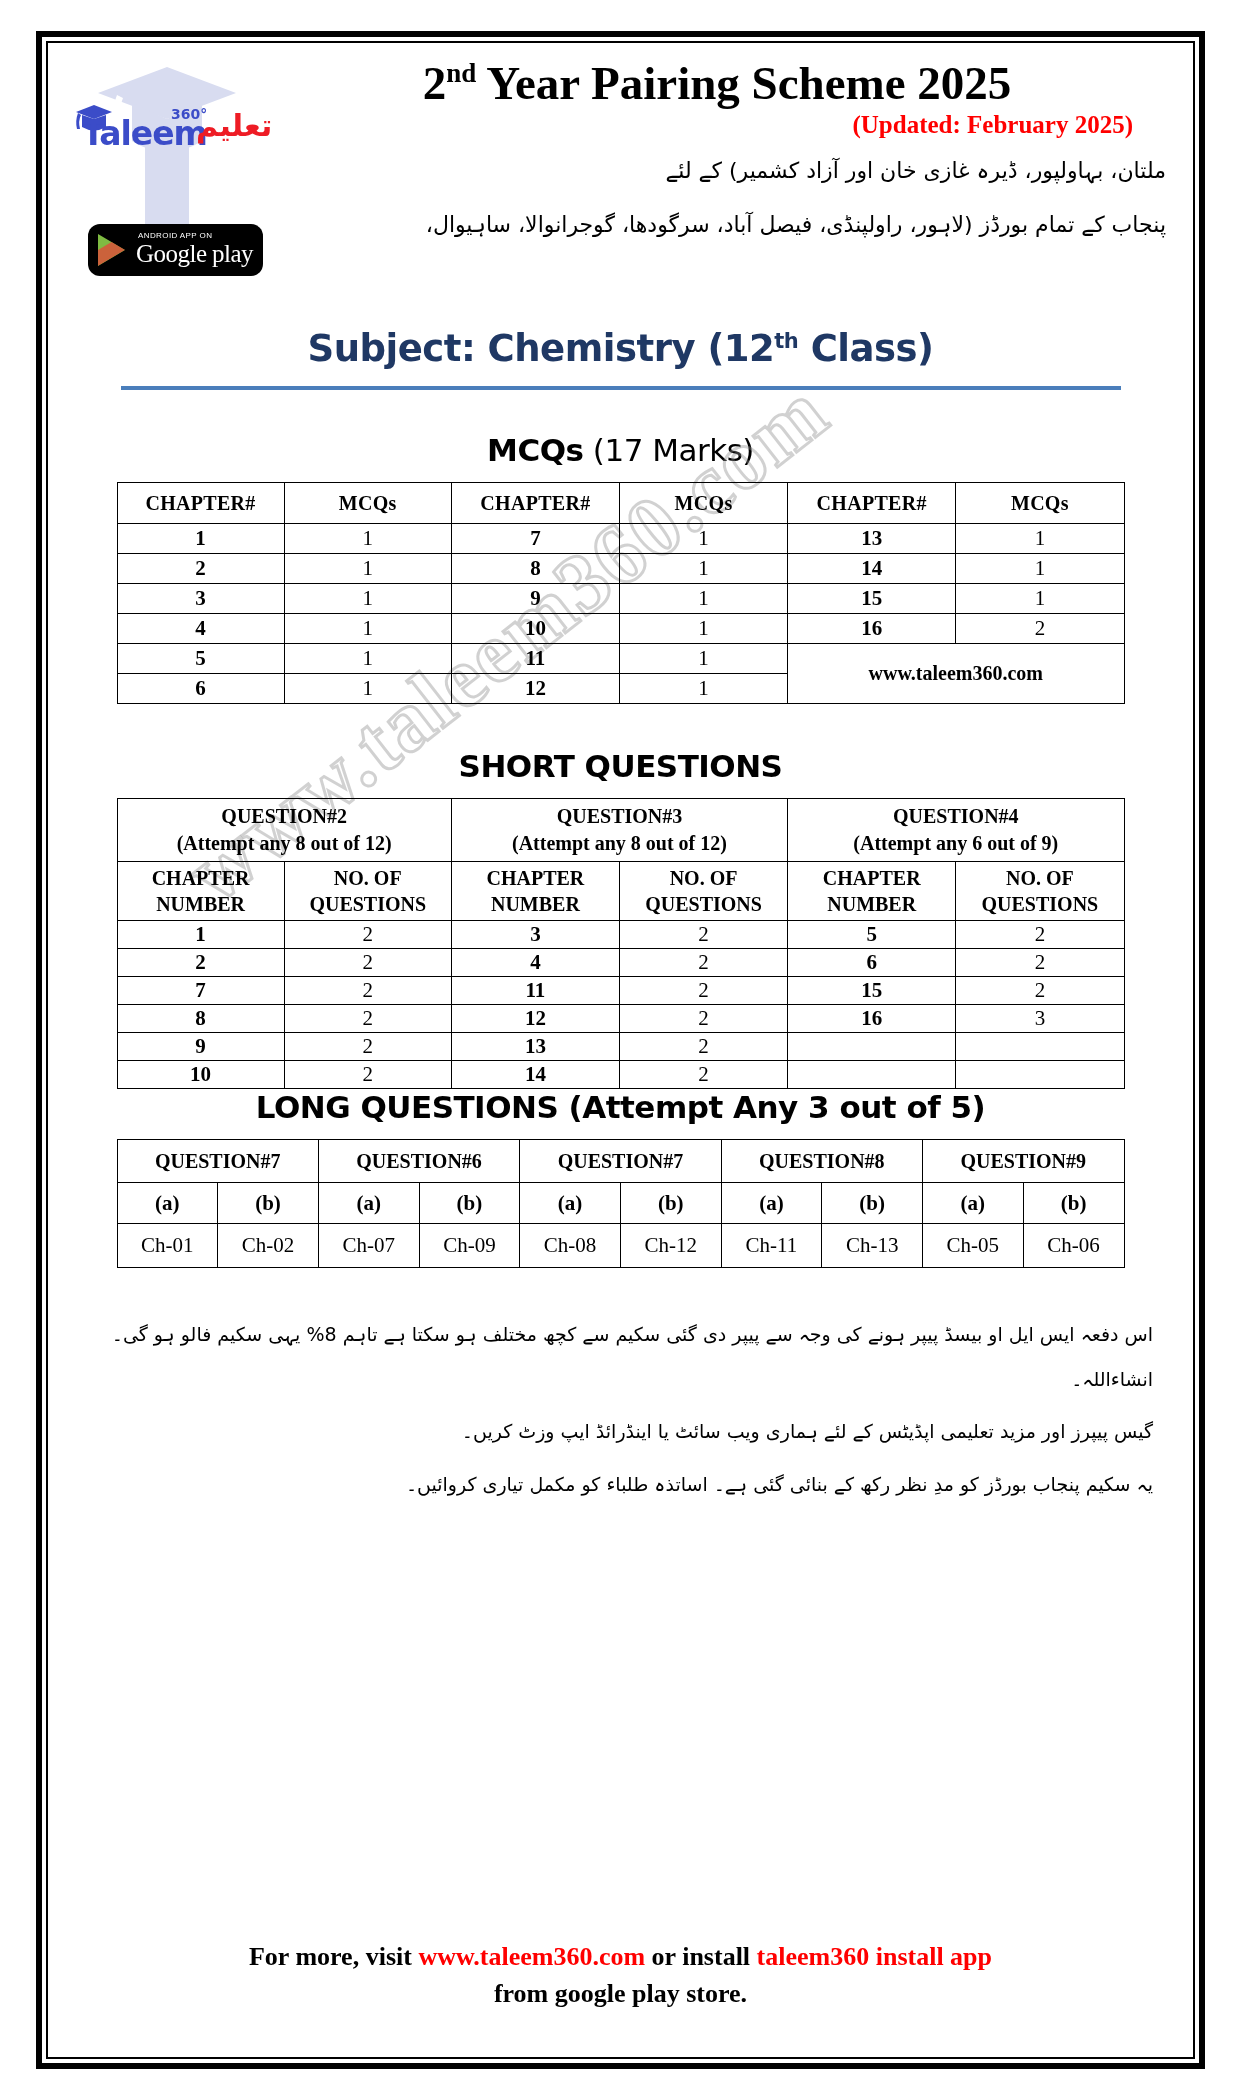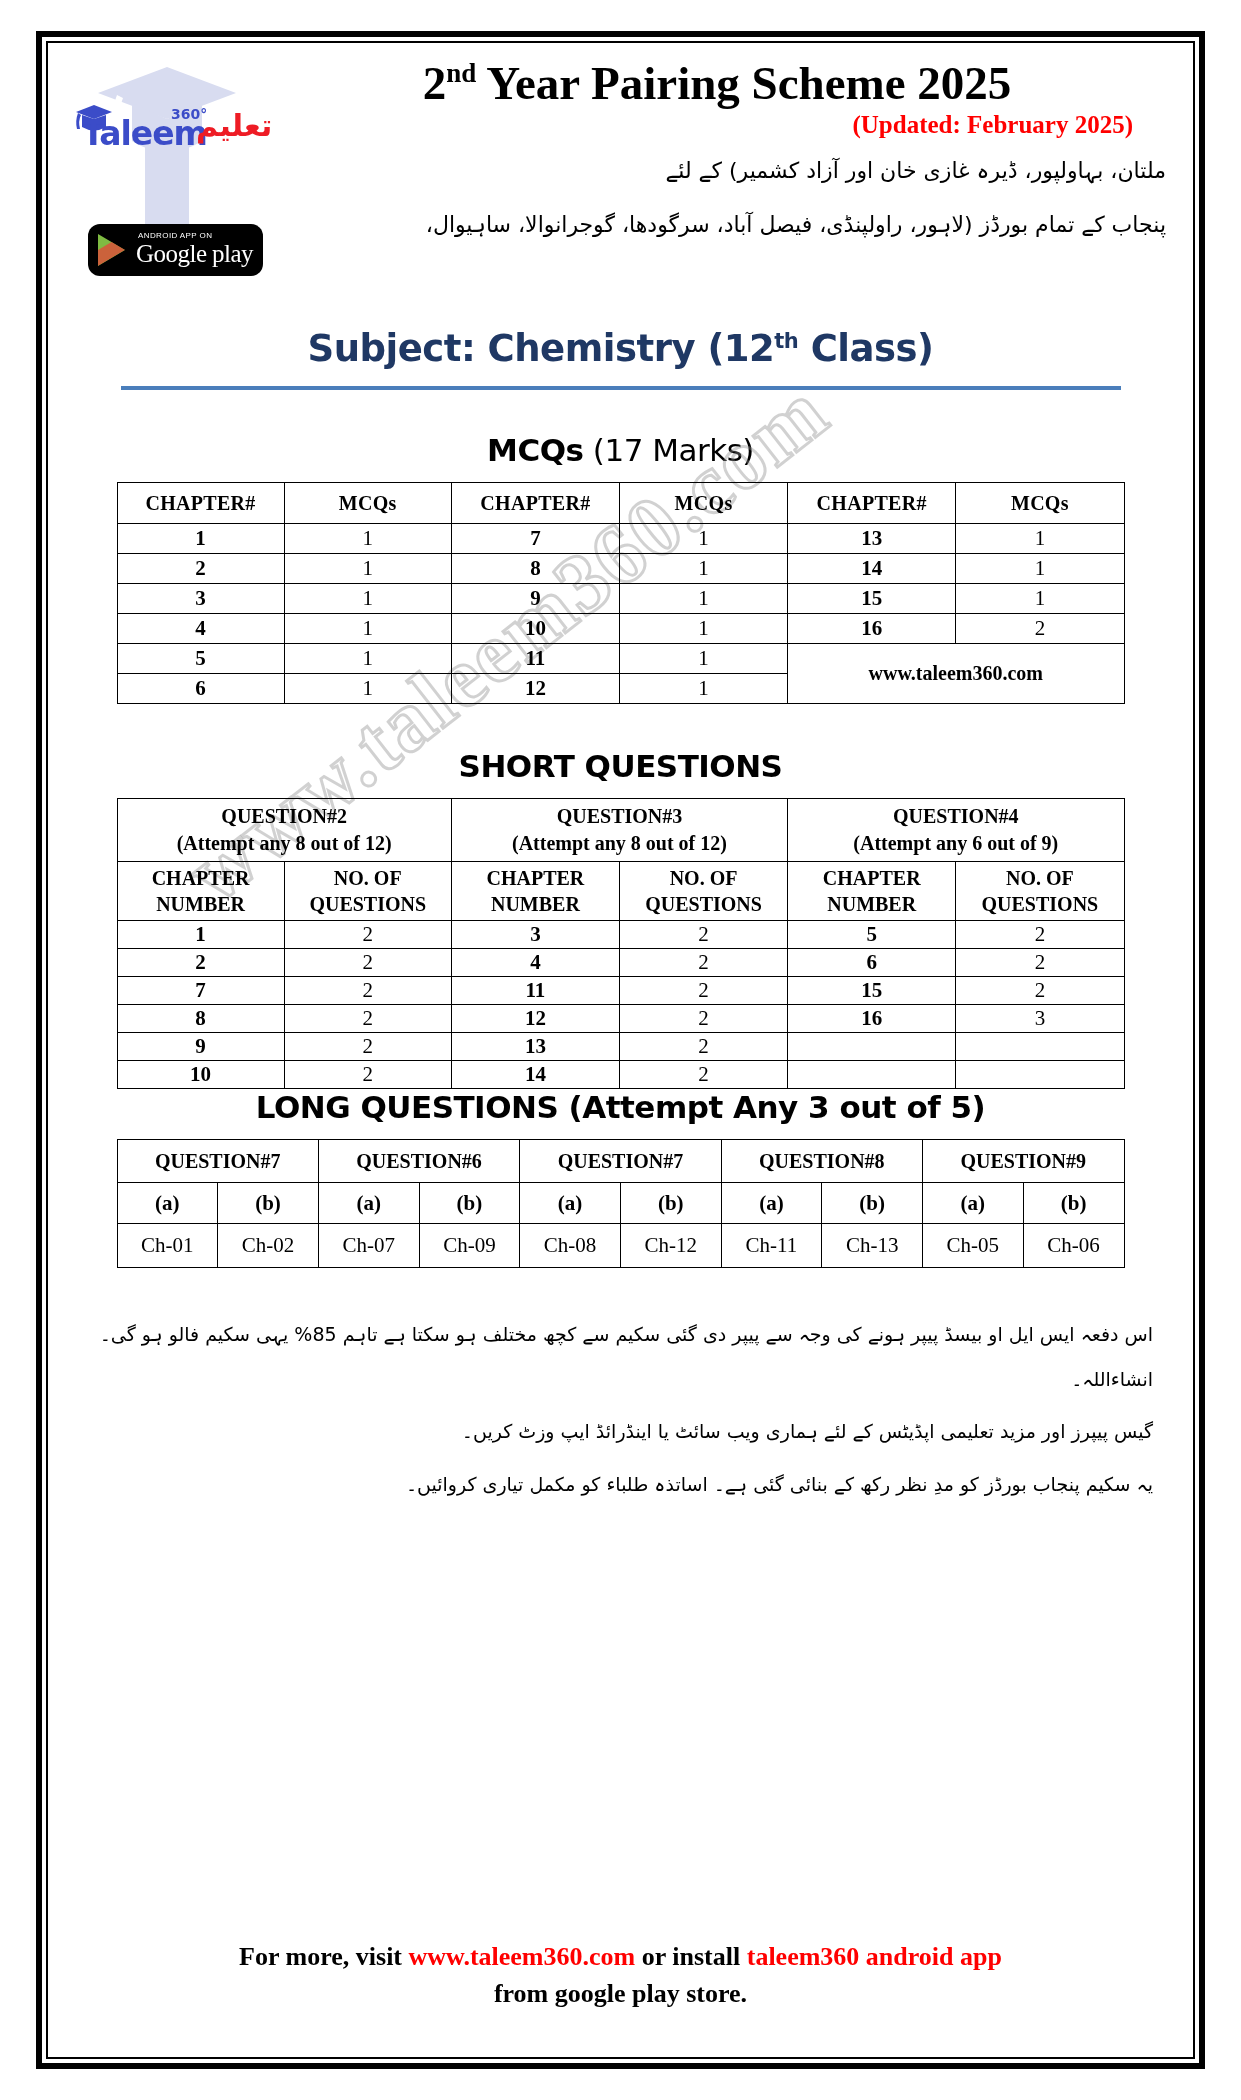--- a/index.html
+++ b/index.html
@@ -598,25 +598,25 @@
         <td class="ch">Ch-12</td>
         <td class="ch">Ch-11</td>
         <td class="ch">Ch-13</td>
         <td class="ch">Ch-05</td>
         <td class="ch">Ch-06</td>
       </tr>
     </tbody>
   </table>
 
   <div class="notes">
-    <p>اس دفعہ ایس ایل او بیسڈ پیپر ہونے کی وجہ سے پیپر دی گئی سکیم سے کچھ مختلف ہو سکتا ہے تاہم 85% یہی سکیم فالو ہو گی۔ انشاءاللہ۔</p>
+    <p>اس دفعہ ایس ایل او بیسڈ پیپر ہونے کی وجہ سے پیپر دی گئی سکیم سے کچھ مختلف ہو سکتا ہے تاہم 8% یہی سکیم فالو ہو گی۔ انشاءاللہ۔</p>
     <p>گیس پیپرز اور مزید تعلیمی اپڈیٹس کے لئے ہماری ویب سائٹ یا اینڈرائڈ ایپ وزٹ کریں۔</p>
     <p>یہ سکیم پنجاب بورڈز کو مدِ نظر رکھ کے بنائی گئی ہے۔ اساتذہ طلباء کو مکمل تیاری کروائیں۔</p>
   </div>
 
   <div class="footer">
-    <div><span>For more, visit </span><span class="red">www.taleem360.com</span><span> or install </span><span class="red">taleem360 android app</span></div>
+    <div><span>For more, visit </span><span class="red">www.taleem360.com</span><span> or install </span><span class="red">taleem360 install app</span></div>
     <div>from google play store.</div>
   </div>
 
 </div>
 </div>
 </div>
 
 </body></html>

